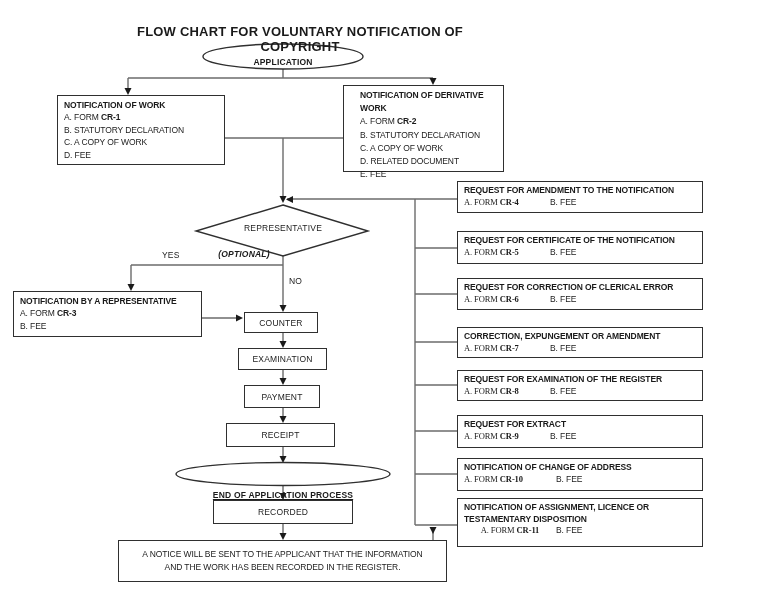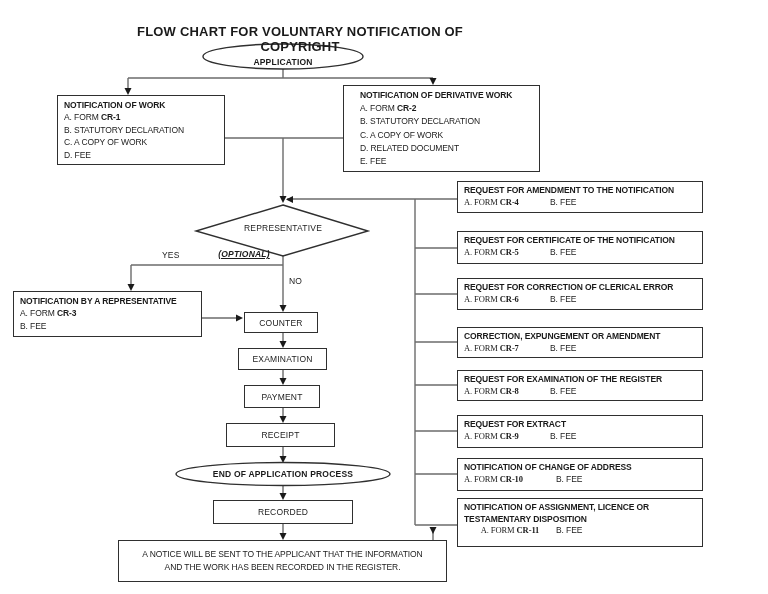--- a/index.html
+++ b/index.html
@@ -92,46 +92,46 @@
   <div class="abs ellipse-label" style="left:203px;top:45px;width:160px;height:34px;">APPLICATION</div>
 
   <div class="box list-box" style="left:57px;top:95px;width:168px;height:70px;">
     <div class="bt">NOTIFICATION OF WORK</div>
     <div><span>A. FORM </span><b>CR-1</b></div>
     <div>B. STATUTORY DECLARATION</div>
     <div>C.  A COPY OF WORK</div>
     <div>D. FEE</div>
   </div>
 
-  <div class="box list-box" style="left:343px;top:85px;width:197px;height:87px;line-height:13.2px;padding-left:16px;">
+  <div class="box list-box" style="left:343px;top:85px;width:161px;height:87px;line-height:13.2px;padding-left:16px;">
     <div class="bt">NOTIFICATION OF DERIVATIVE WORK</div>
     <div><span>A. FORM </span><b>CR-2</b></div>
     <div>B. STATUTORY DECLARATION</div>
     <div>C. A COPY OF WORK</div>
     <div>D. RELATED DOCUMENT</div>
     <div>E. FEE</div>
   </div>
 
   <div class="abs lbl" style="left:213px;top:223px;width:140px;text-align:center;">REPRESENTATIVE</div>
   <div class="abs lbl" style="left:162px;top:250px;width:30px;">YES</div>
-  <div class="abs lbl opt" style="left:206px;top:249px;width:76px;text-align:center;text-decoration:underline;">(OPTIONAL)</div>
+  <div class="abs lbl opt" style="left:206px;top:249px;width:76px;text-align:center;">(OPTIONAL)</div>
   <div class="abs lbl" style="left:289px;top:276px;width:30px;">NO</div>
 
   <div class="box list-box" style="left:13px;top:291px;width:189px;height:46px;">
     <div class="bt">NOTIFICATION BY A REPRESENTATIVE</div>
     <div><span>A. FORM </span><b>CR-3</b></div>
     <div>B. FEE</div>
   </div>
 
   <div class="box flow-box" style="left:244px;top:312px;width:74px;height:21px;">COUNTER</div>
   <div class="box flow-box" style="left:238px;top:348px;width:89px;height:22px;">EXAMINATION</div>
   <div class="box flow-box" style="left:244px;top:385px;width:76px;height:23px;">PAYMENT</div>
   <div class="box flow-box" style="left:226px;top:423px;width:109px;height:24px;">RECEIPT</div>
 
-  <div class="abs ellipse-label" style="left:176px;top:463px;width:214px;height:22px;">END OF APPLICATION PROCESS</div>
+  <div class="abs ellipse-label" style="left:176px;top:484px;width:214px;height:22px;text-decoration:underline;">END OF APPLICATION PROCESS</div>
 
   <div class="box flow-box" style="left:213px;top:500px;width:140px;height:24px;">RECORDED</div>
 
   <div class="box notice" style="left:118px;top:540px;width:329px;height:42px;">
     <div>A NOTICE WILL BE SENT TO THE APPLICANT THAT THE INFORMATION</div>
     <div>AND THE WORK HAS BEEN RECORDED IN THE REGISTER.</div>
   </div>
 
   <div class="box rt-box" style="left:457px;top:181px;width:246px;height:32px;">
     <div class="t">REQUEST FOR AMENDMENT TO THE NOTIFICATION</div>

